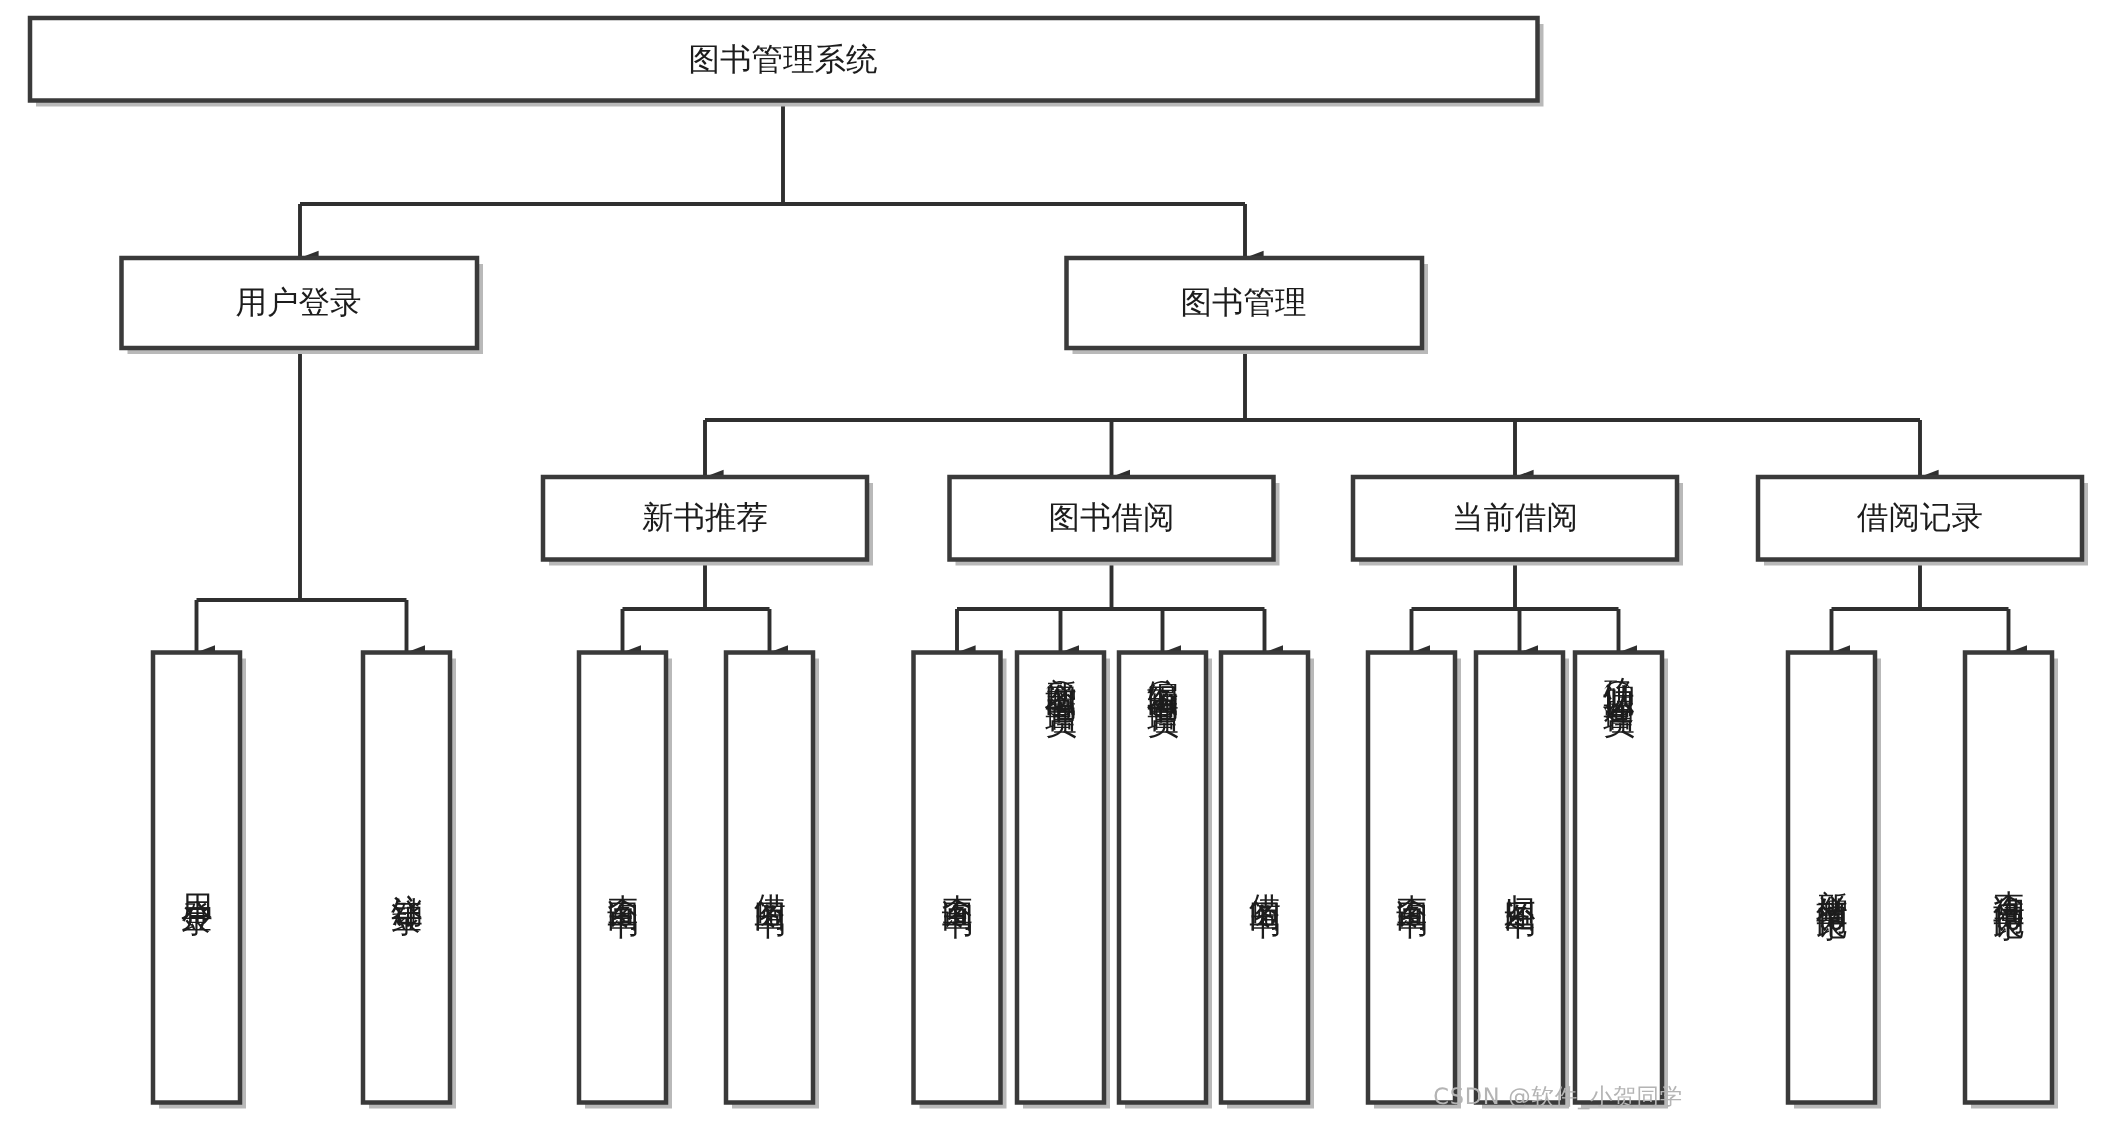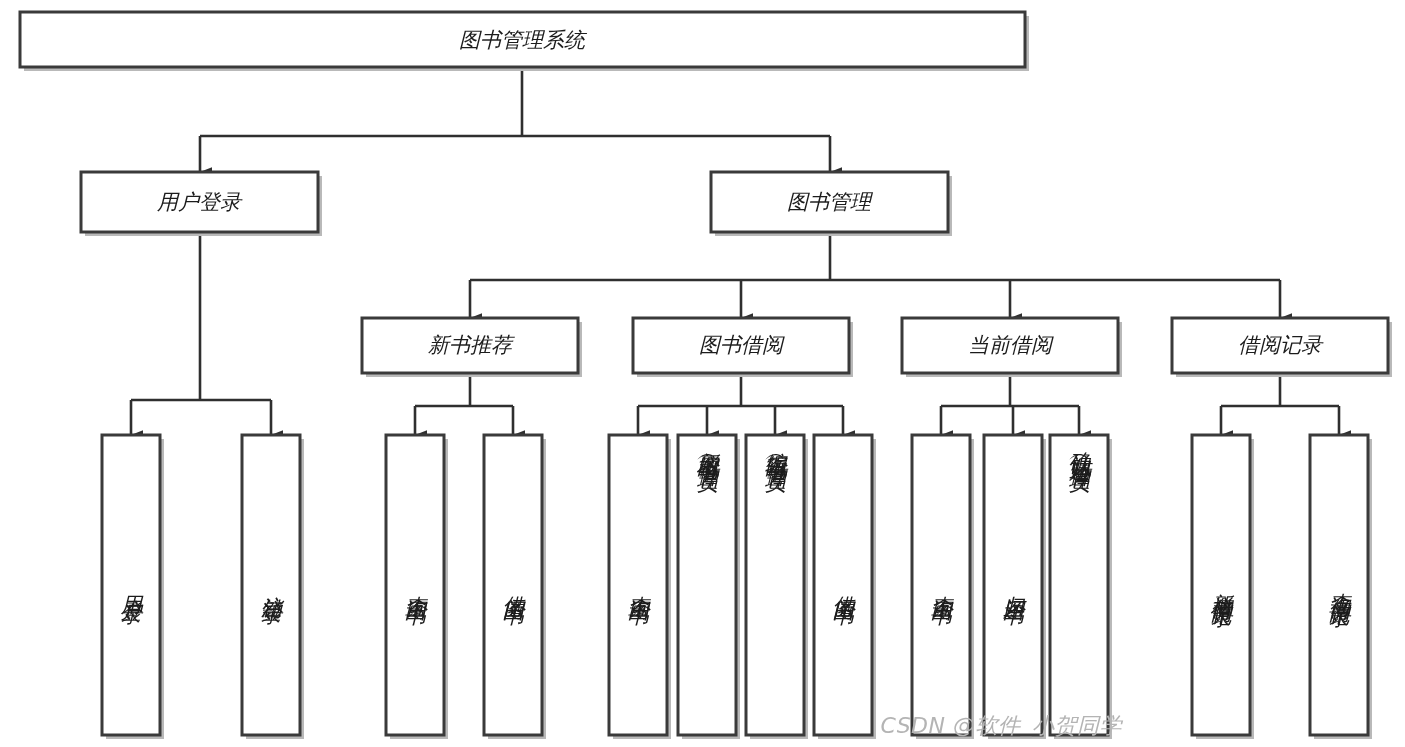--- a/index.html
+++ b/index.html
@@ -10,21 +10,20 @@
   body {
     width: 1405px;
     height: 747px;
     font-family: "DejaVu Sans", "Liberation Sans", sans-serif;
     overflow: hidden;
   }
   #diagram-root {
     position: relative;
     width: 1130px;
     height: 747px;
-    font-style: italic;
   }
   svg.diagram-canvas {
     position: absolute;
     top: 0; left: 0;
     width: 1405px;
     height: 747px;
     display: block;
   }
   .node-box {
     fill: #ffffff;
@@ -68,21 +67,21 @@
     position: absolute;
     display: flex;
     align-items: center;
     justify-content: center;
   }
   .watermark {
     position: absolute;
     right: 8px;
     bottom: 6px;
     font-family: "DejaVu Sans", "Liberation Sans", sans-serif;
-    font-size: 22px;
+    font-size: 15px;
     color: #b4b4b4;
     white-space: nowrap;
     letter-spacing: 0.5px;
   }
 </style>
 </head>
 <body>
 
 <div id="diagram-root">
 

